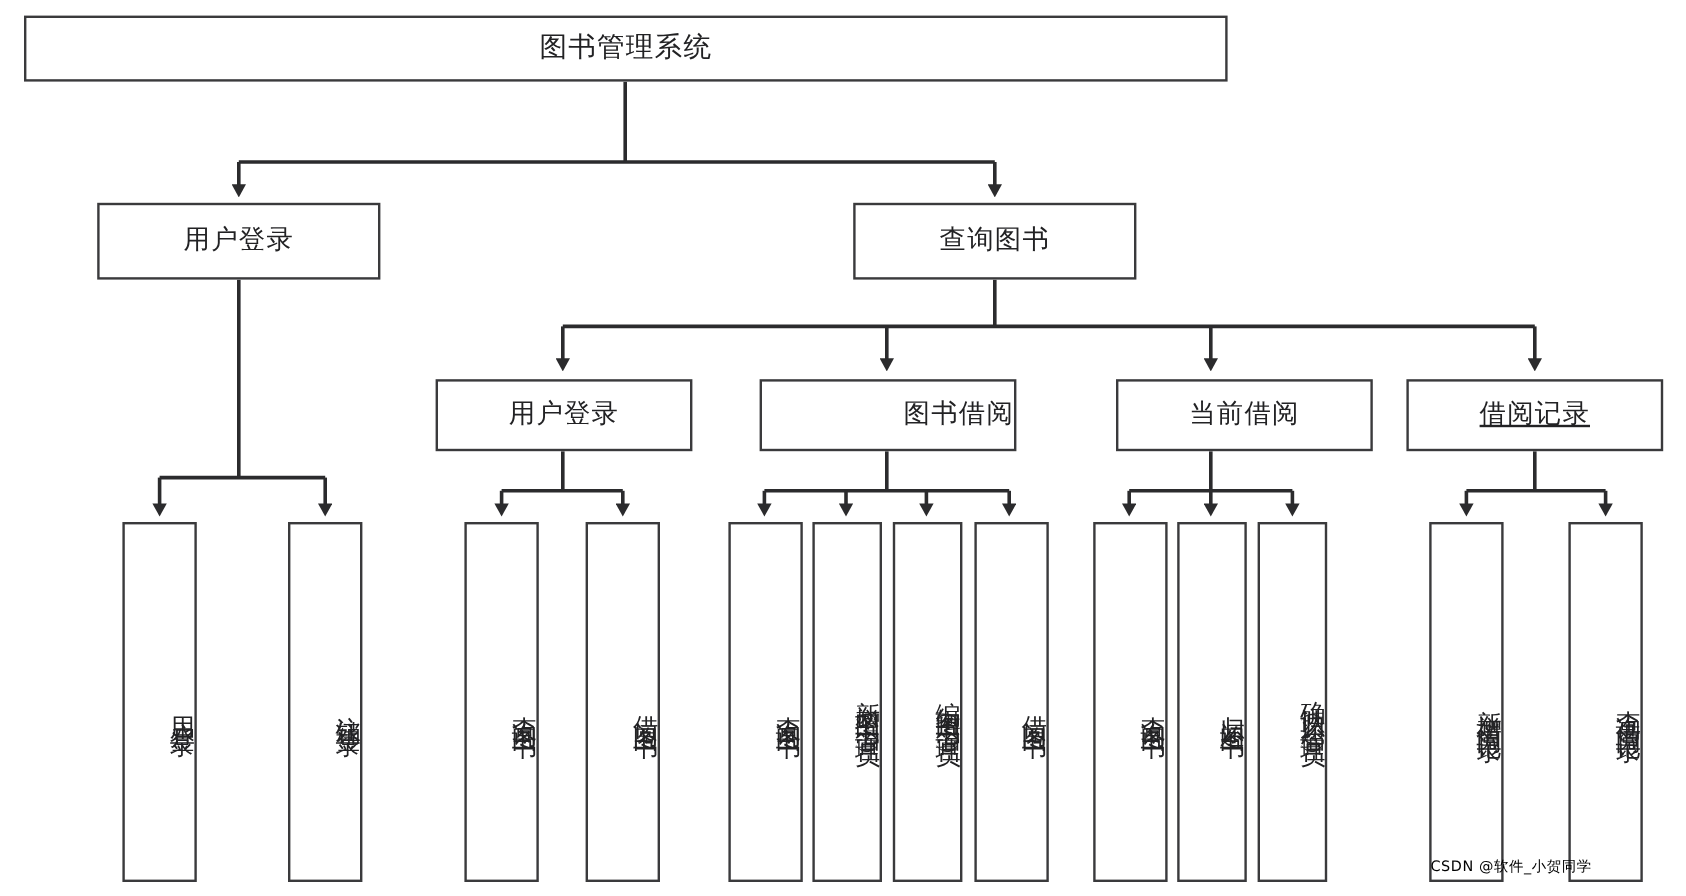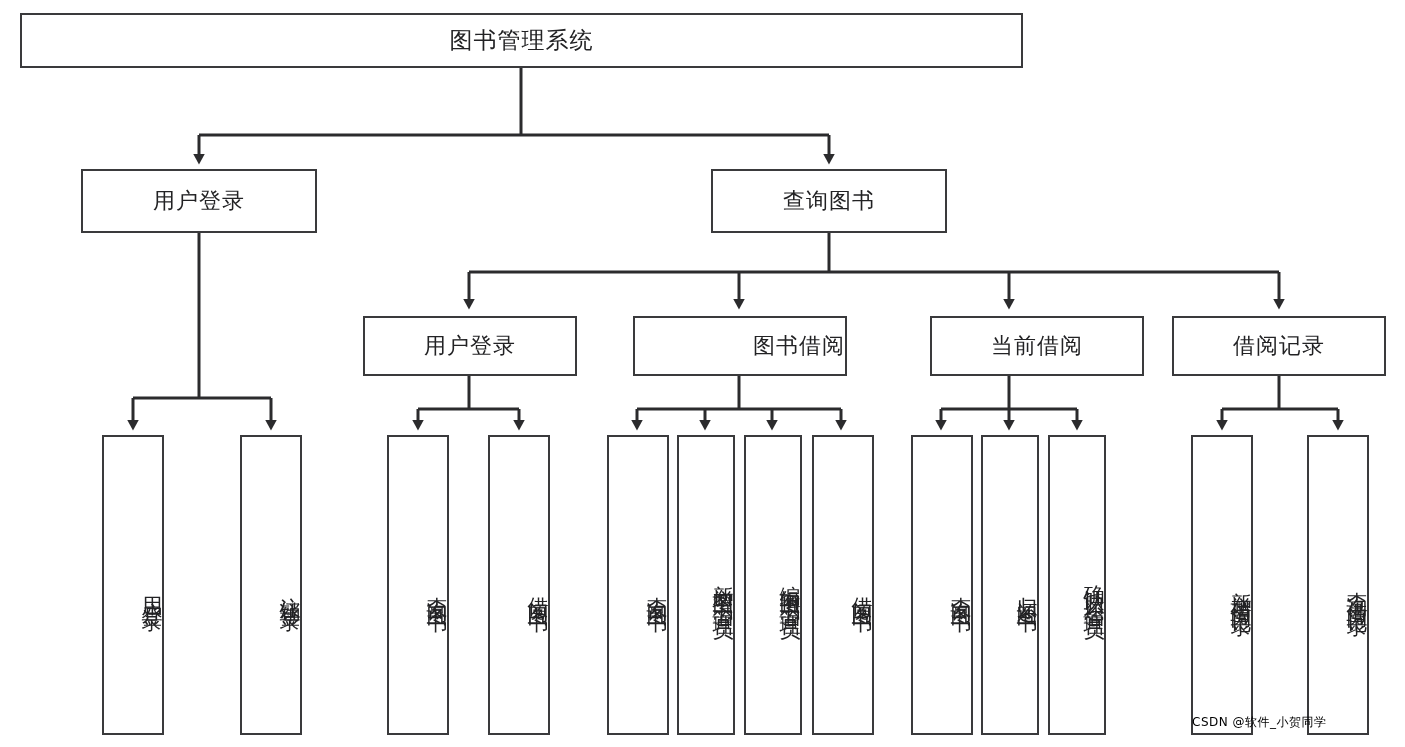--- a/index.html
+++ b/index.html
@@ -137,21 +137,21 @@
 
   <div class="node node-h" style="left:363px; top:316px; width:214px; height:60px;">
     <span>用户登录</span>
   </div>
   <div class="node node-h" style="left:633px; top:316px; width:214px; height:60px;justify-content:flex-end;">
     <span>图书借阅</span>
   </div>
   <div class="node node-h" style="left:902px; top:316px; width:214px; height:60px;margin-left:28px;">
     <span>当前借阅</span>
   </div>
-  <div class="node node-h" style="left:1172px; top:316px; width:214px; height:60px;">
+  <div class="node node-h" style="left:1172px; top:316px; width:214px; height:60px;text-decoration:underline;">
     <span>借阅记录</span>
   </div>
 
   <div class="node node-v" style="left:102px; top:435px; width:62px; height:300px;">
     <span>用户登录</span>
   </div>
   <div class="node node-v" style="left:240px; top:435px; width:62px; height:300px;">
     <span>注销登录</span>
   </div>
 

